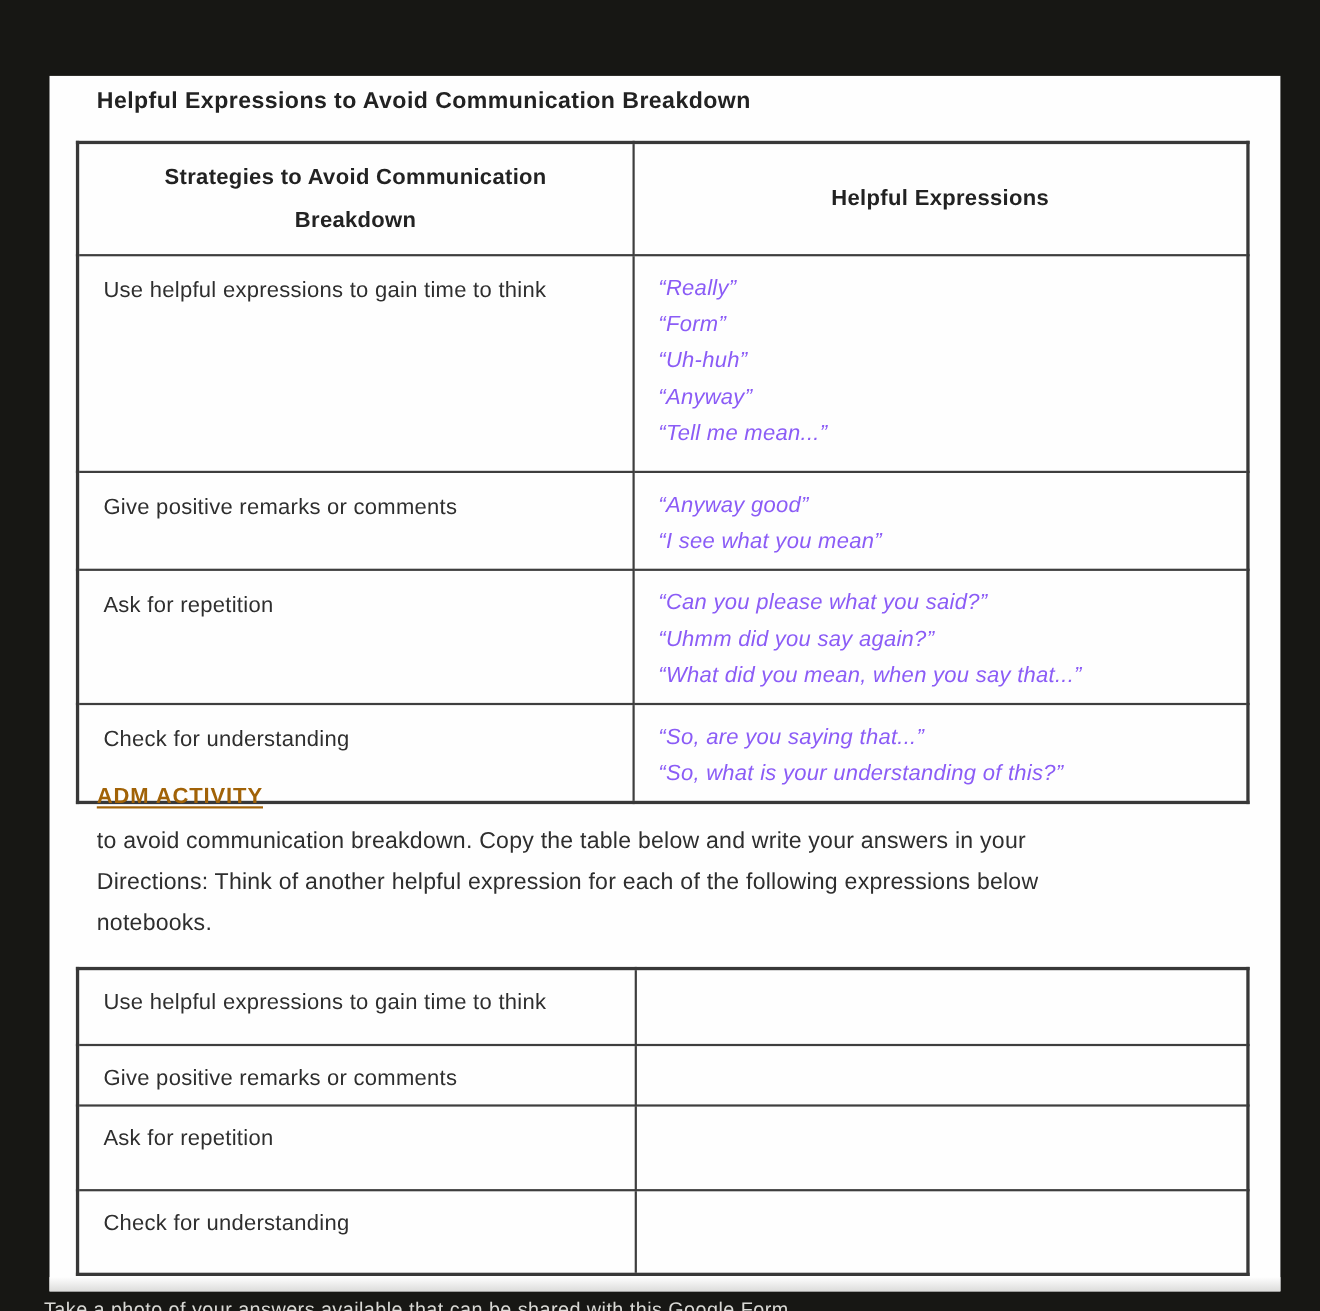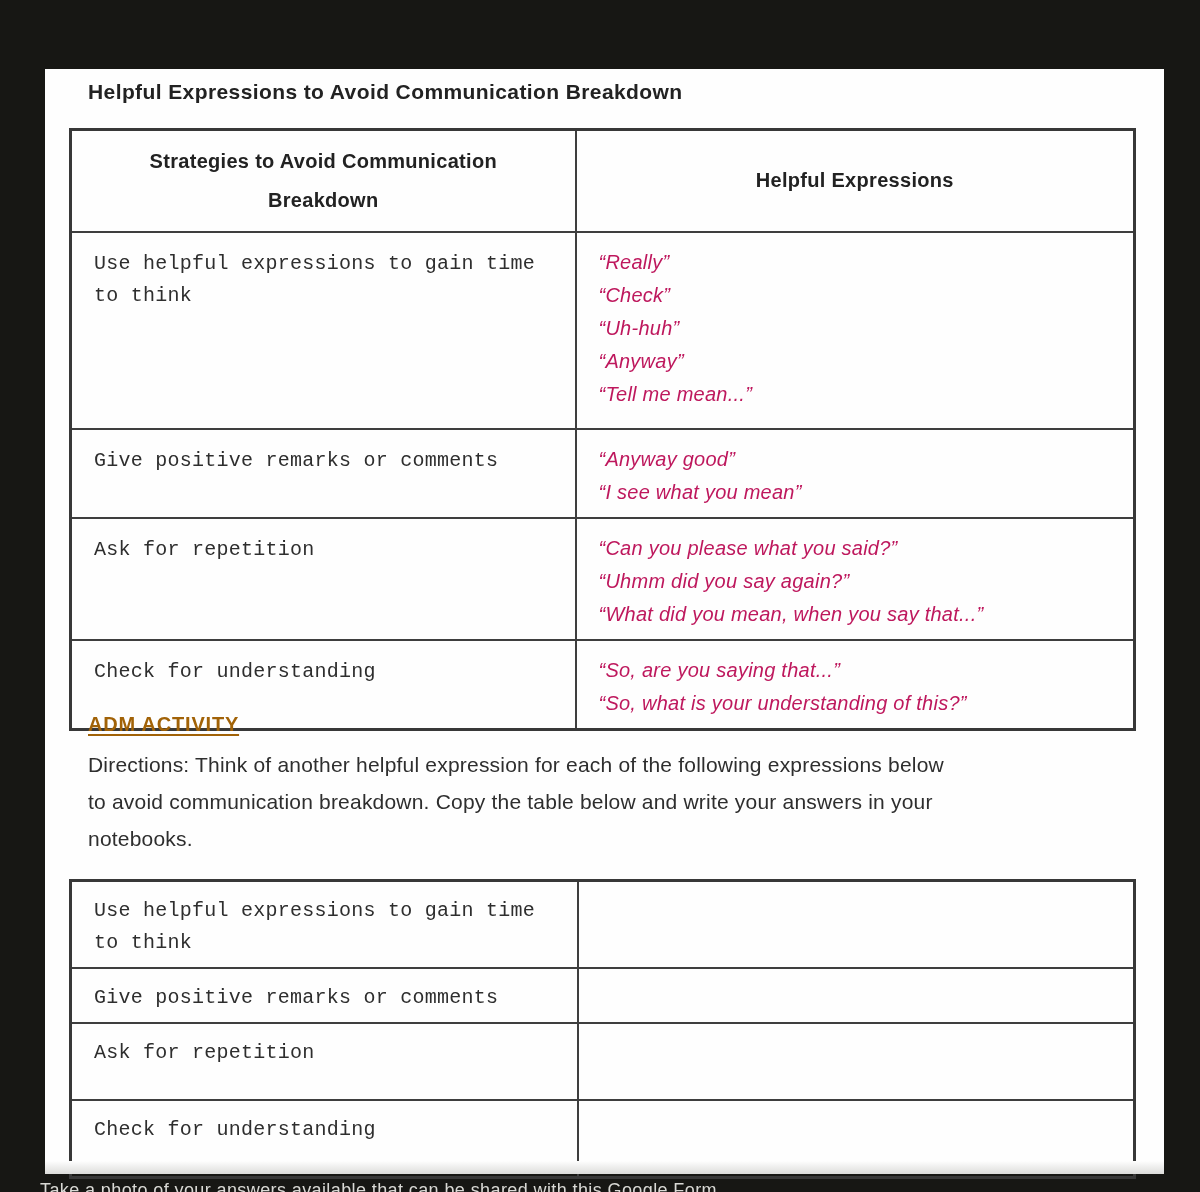--- a/index.html
+++ b/index.html
@@ -43,26 +43,26 @@
     color:#2e2e2e;
     overflow:hidden;
   }
   .t1, .t2{border:3px solid #383838;}
   .hdr td{
     vertical-align:middle;text-align:center;
     font-weight:bold;color:#222;
     font-size:20px;letter-spacing:.3px;
   }
   .hdr .hdr-left-text{max-width:430px;margin:0 auto;line-height:39px;}
-  .strategy-cell{padding:15px 8px 8px 22px;line-height:32px;font-family:Liberation Mono, monospace;}
+  .strategy-cell{padding:15px 8px 8px 22px;line-height:32px;}
   .expr-cell{padding:13px 8px 8px 22px;}
   .expr-line{
     font-style:italic;
     line-height:33px;
-    color:#be185d;
+    color:#8b5cf6;
   }
   .row-h-hdr{height:102px;padding-left:32px;}
   .row-h1{height:197px;}
   .row-h2{height:79px;}
   .row-h3{height:110px;}
   .row-h4{height:77px;}
   .t2 .r1{height:69px;}
   .t2 .r2{height:46px;}
   .t2 .r3{height:77px;}
   .t2 .r4{height:77px;}
@@ -104,21 +104,21 @@
             <div class="hdr-left-text">Strategies to Avoid Communication Breakdown</div>
           </td>
       <td>
             <div>Helpful Expressions</div>
           </td>
     </tr>
     <tr class="row-h1">
       <td class="strategy-cell">Use helpful expressions to gain time to think</td>
       <td class="expr-cell">
         <div class="expr-line">“Really”</div>
-        <div class="expr-line">“Check”</div>
+        <div class="expr-line">“Form”</div>
         <div class="expr-line">“Uh-huh”</div>
         <div class="expr-line">“Anyway”</div>
         <div class="expr-line">“Tell me mean...”</div>
       </td>
     </tr>
     <tr class="row-h2">
       <td class="strategy-cell">Give positive remarks or comments</td>
       <td class="expr-cell">
         <div class="expr-line">“Anyway good”</div>
         <div class="expr-line">“I see what you mean”</div>
@@ -138,22 +138,22 @@
         <div class="expr-line">“So, are you saying that...”</div>
         <div class="expr-line">“So, what is your understanding of this?”</div>
       </td>
     </tr>
   </tbody>
     </table>
 
   <div class="adm-heading">ADM ACTIVITY</div>
 
   <div class="directions">
+    <div>to avoid communication breakdown. Copy the table below and write your answers in your</div>
     <div>Directions: Think of another helpful expression for each of the following expressions below</div>
-    <div>to avoid communication breakdown. Copy the table below and write your answers in your</div>
     <div>notebooks.</div>
   </div>
 
   <table class="t2">
     <colgroup>
         <col style="width:507px">
         <col style="width:557px">
       </colgroup>
     <tbody>
         <tr class="r1">

